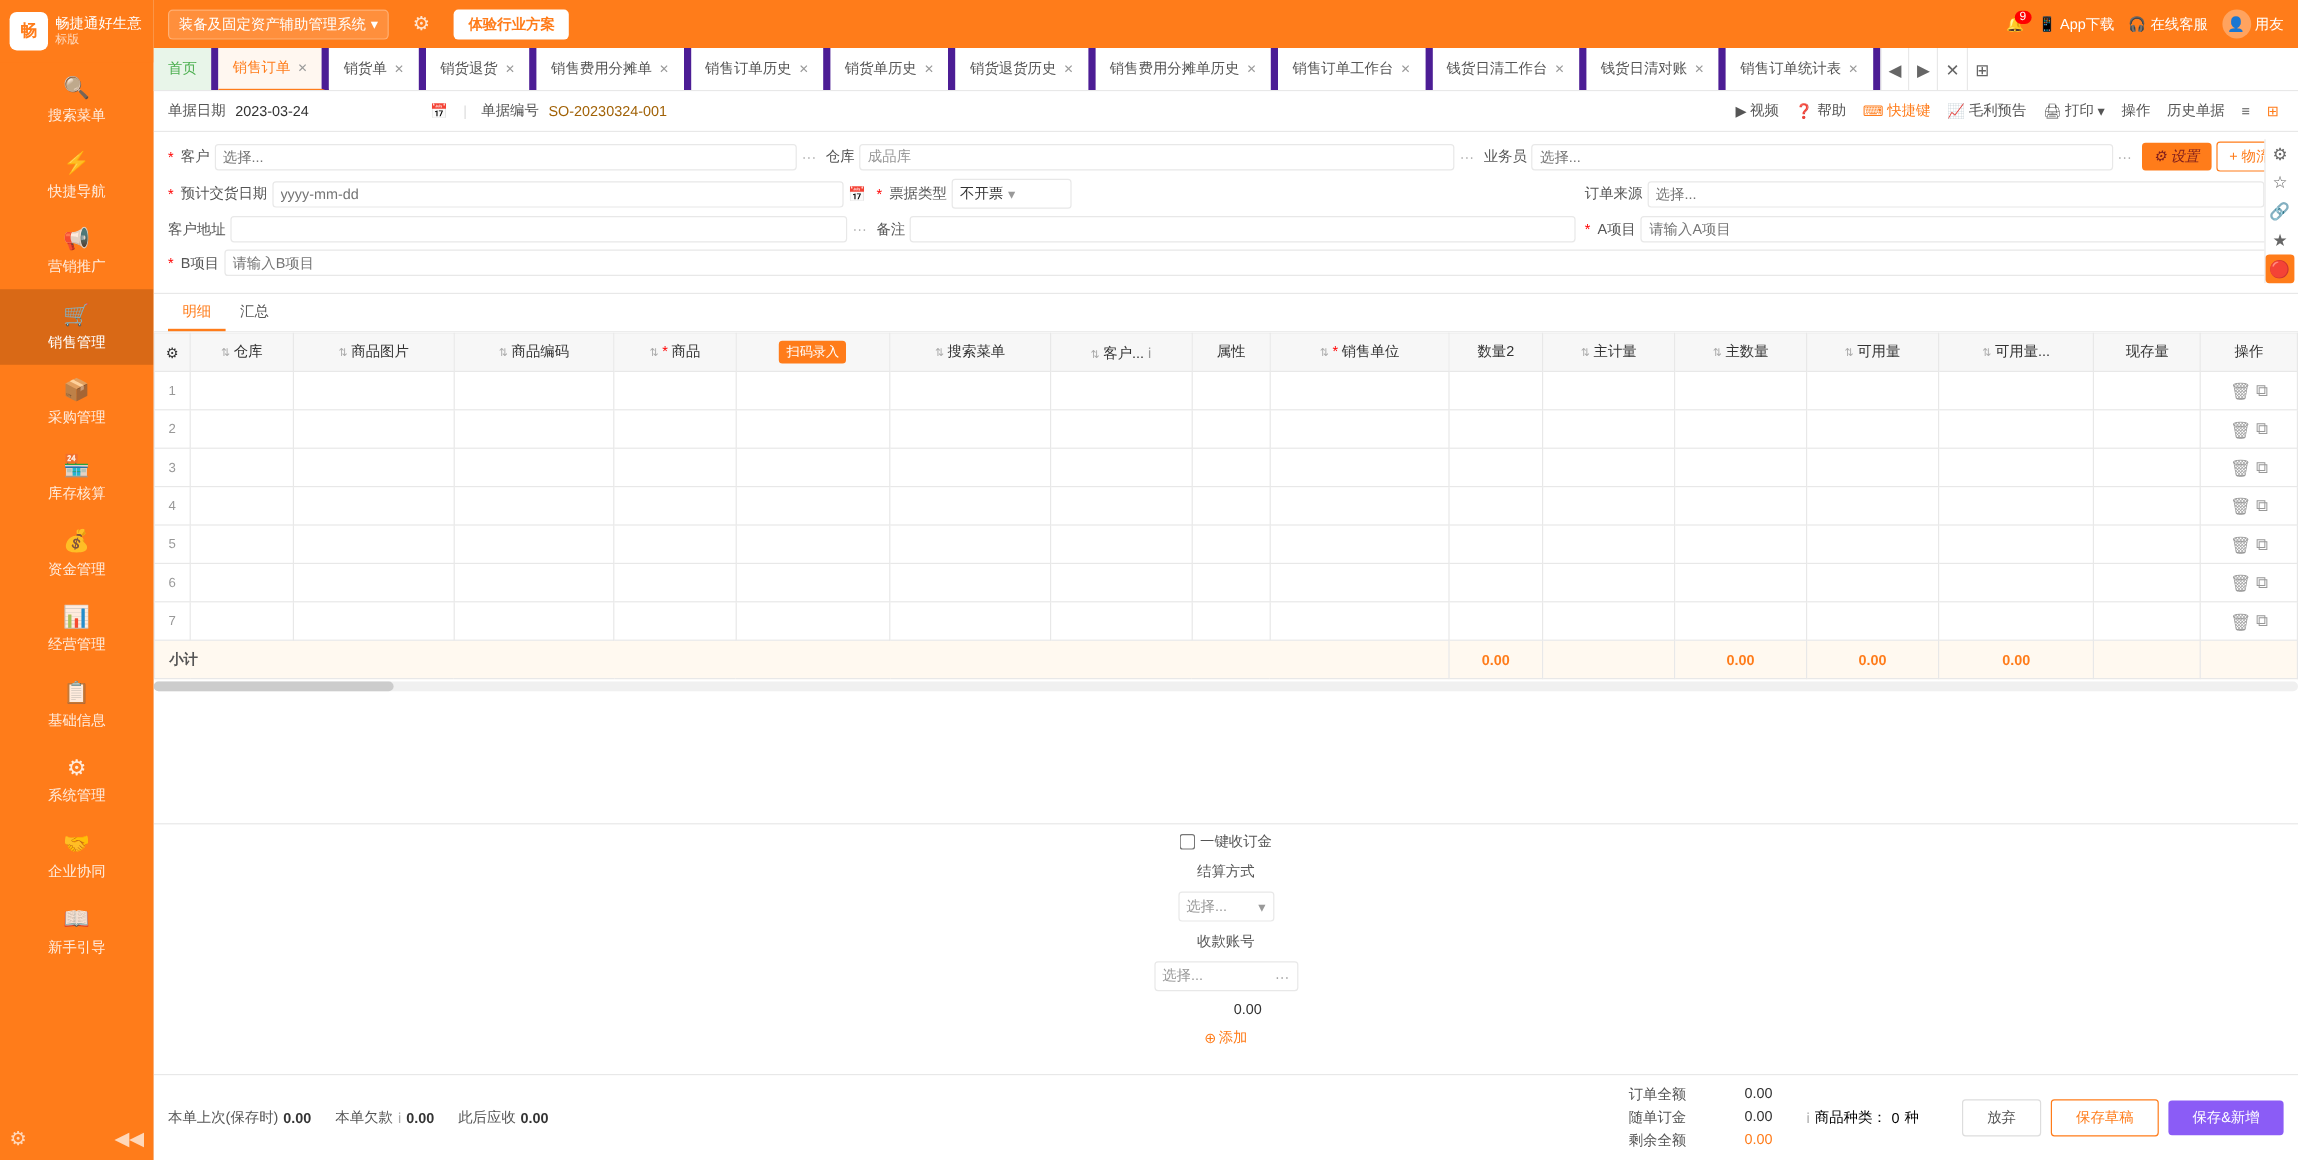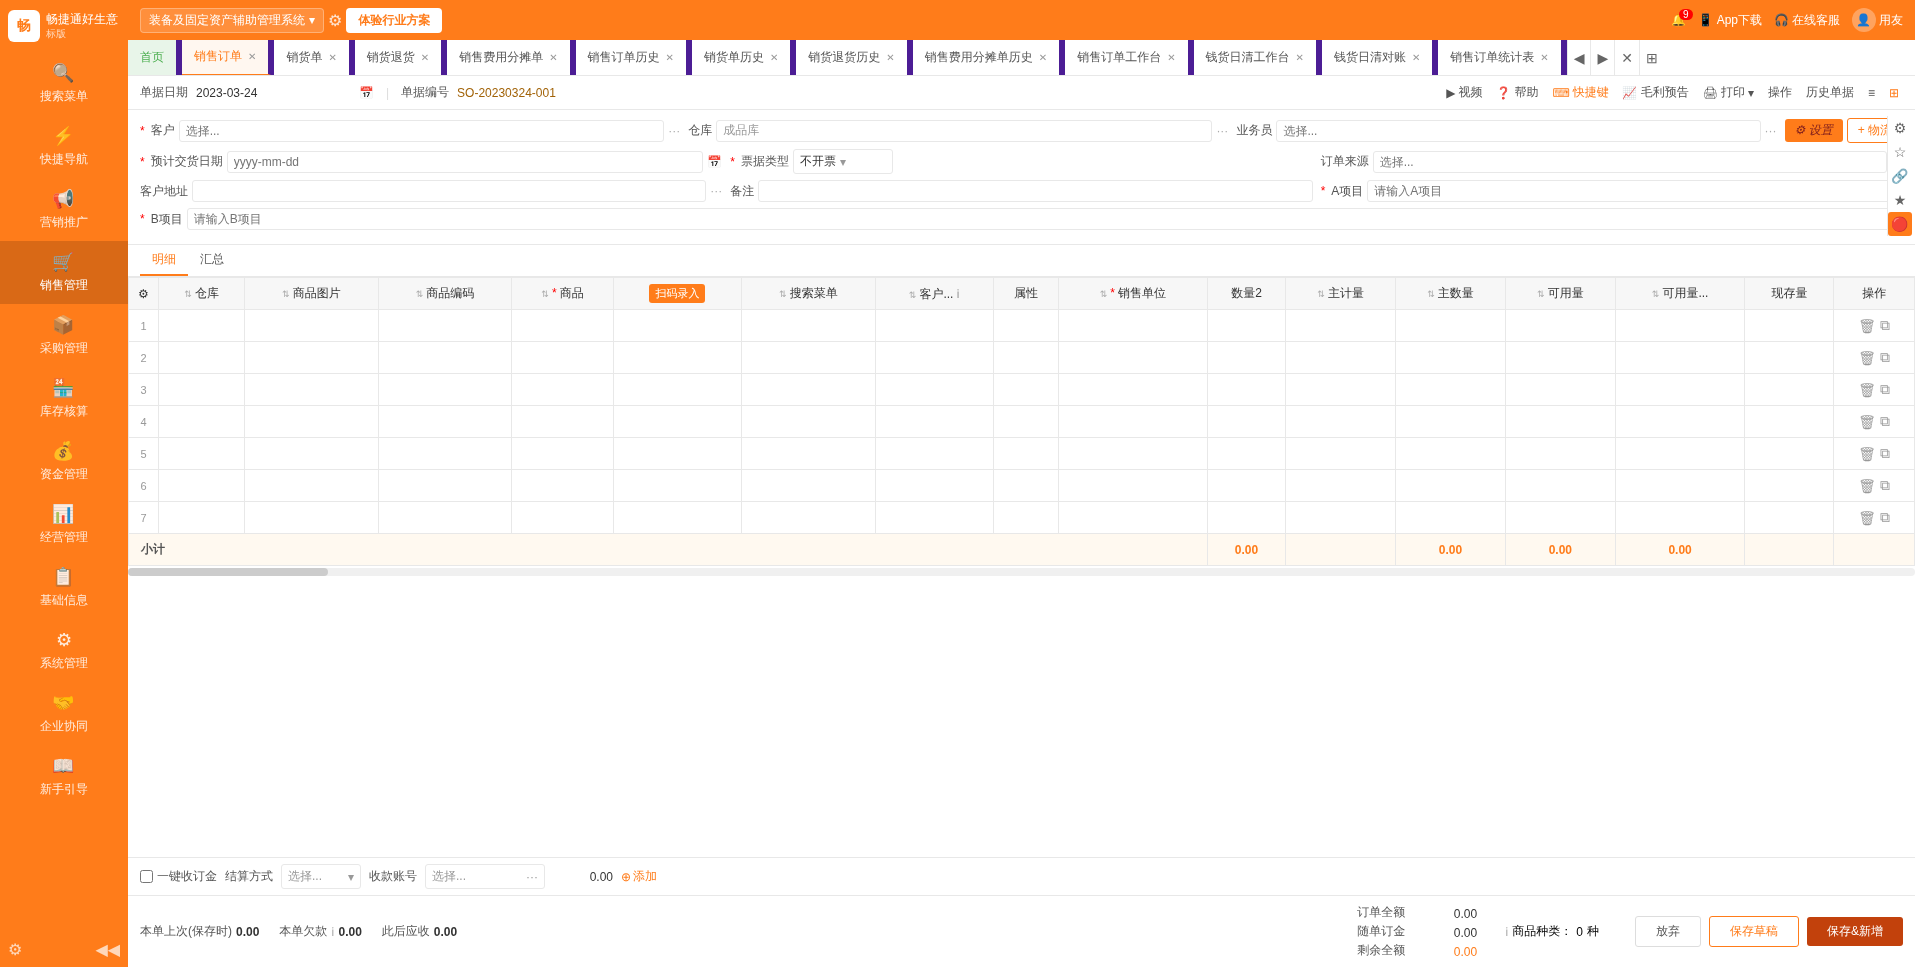--- a/index.html
+++ b/index.html
@@ -56,21 +56,21 @@
       overflow: hidden;
     }
 
     
     .topbar {
       background: #ff7c1a;
       height: 40px;
       display: flex;
       align-items: center;
       padding: 0 12px;
-      gap: 4px;
+      gap: 20px;
       flex-shrink: 0;
     }
     .topbar-system-select {
       background: rgba(255,255,255,0.15);
       border: 1px solid rgba(255,255,255,0.3);
       color: #fff;
       padding: 3px 8px;
       border-radius: 4px;
       font-size: 12px;
       cursor: pointer;
@@ -285,43 +285,44 @@
     .bottom-bar {
       background: #fff;
       border-top: 1px solid #e8e8e8;
       padding: 6px 12px;
       flex-shrink: 0;
     }
     .payment-row {
       display: flex;
       align-items: center;
       gap: 8px;
-      margin-bottom: 0;
+      margin-bottom: 16px;
+      flex-direction: column;
     }
     .checkbox-label { display: flex; align-items: center; gap: 4px; color: #555; font-size: 12px; cursor: pointer; }
     .pay-select {
       border: 1px solid #e8e8e8; border-radius: 3px; padding: 3px 6px;
       font-size: 12px; color: #999; min-width: 80px;
       display: flex; align-items: center; justify-content: space-between; cursor: pointer;
     }
     .add-btn { color: #ff7c1a; cursor: pointer; font-size: 12px; display: flex; align-items: center; gap: 2px; }
     .amount-val { color: #333; font-size: 12px; min-width: 60px; text-align: right; }
     .footer-stat { display: flex; align-items: center; gap: 4px; color: #555; font-size: 12px; }
     .footer-stat-val { color: #333; font-weight: bold; }
-    .summary-row { display: flex; gap: 12px; align-items: flex-end; font-size: 12px; color: #555; margin-left: 47px; }
+    .summary-row { display: flex; gap: 12px; align-items: flex-start; font-size: 12px; color: #555; margin-left: 47px; }
     .summary-val { color: #333; min-width: 60px; text-align: right; }
 
     .action-buttons {
       display: flex;
       gap: 8px;
       align-items: center;
     }
     .btn-discard { padding: 6px 20px; border: 1px solid #ddd; background: #fff; color: #555; border-radius: 3px; cursor: pointer; font-size: 12px; }
     .btn-draft { padding: 6px 20px; border: 1px solid #ff7c1a; background: #fff; color: #ff7c1a; border-radius: 3px; cursor: pointer; font-size: 12px; }
-    .btn-save { padding: 6px 20px; background: #c2410c; color: #fff; border: none; border-radius: 3px; cursor: pointer; font-size: 12px; }
+    .btn-save { padding: 6px 20px; background: #8b5cf6; color: #fff; border: none; border-radius: 3px; cursor: pointer; font-size: 12px; }
 
     .scrollbar-track {
       height: 8px;
       background: #f0f0f0;
       border-radius: 4px;
       margin: 2px 0;
       position: relative;
     }
     .scrollbar-thumb {
       width: 200px;

